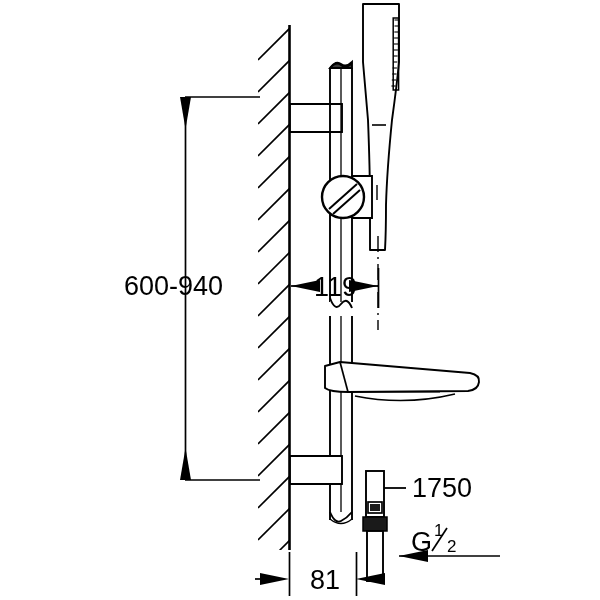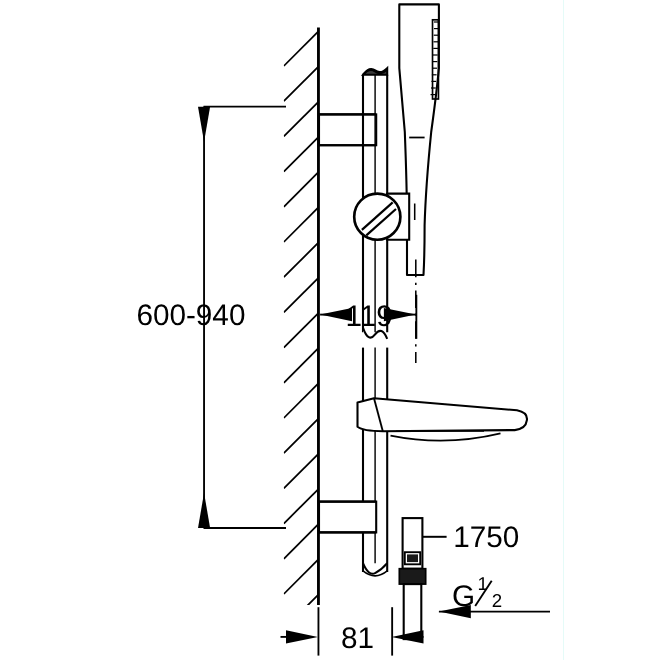--- a/index.html
+++ b/index.html
@@ -8,21 +8,21 @@
     padding: 0;
     background: #ffffff;
   }
   body {
     font-family: "Liberation Sans", sans-serif;
   }
   #drawing-root {
     position: relative;
     width: 512px;
     height: 600px;
-    background: #5eead4;
+    background: #84cc16;
     overflow: hidden;
   }
   #drawing-svg {
     display: block;
     width: 600px;
     height: 600px;
   }
   .dim-text {
     font-family: "Liberation Sans", sans-serif;
     font-size: 27px;

